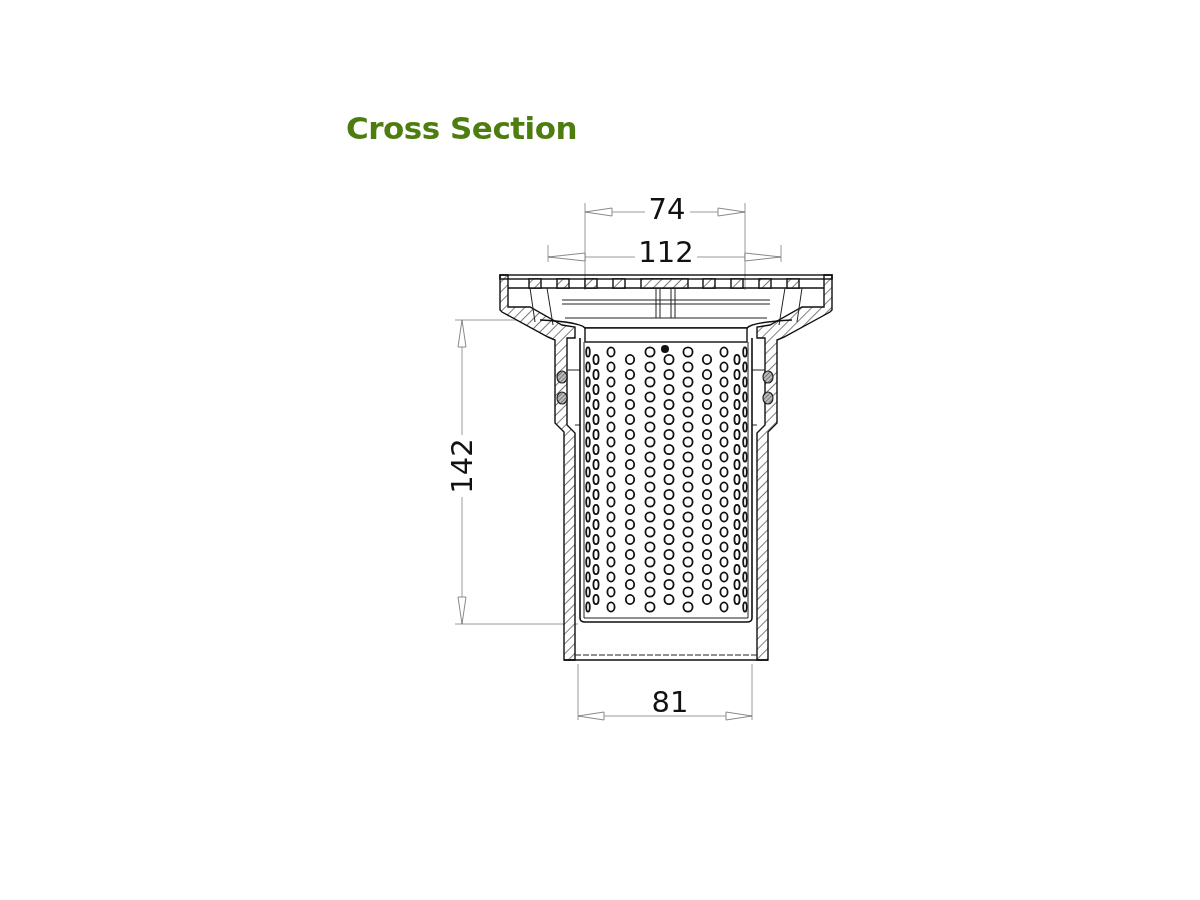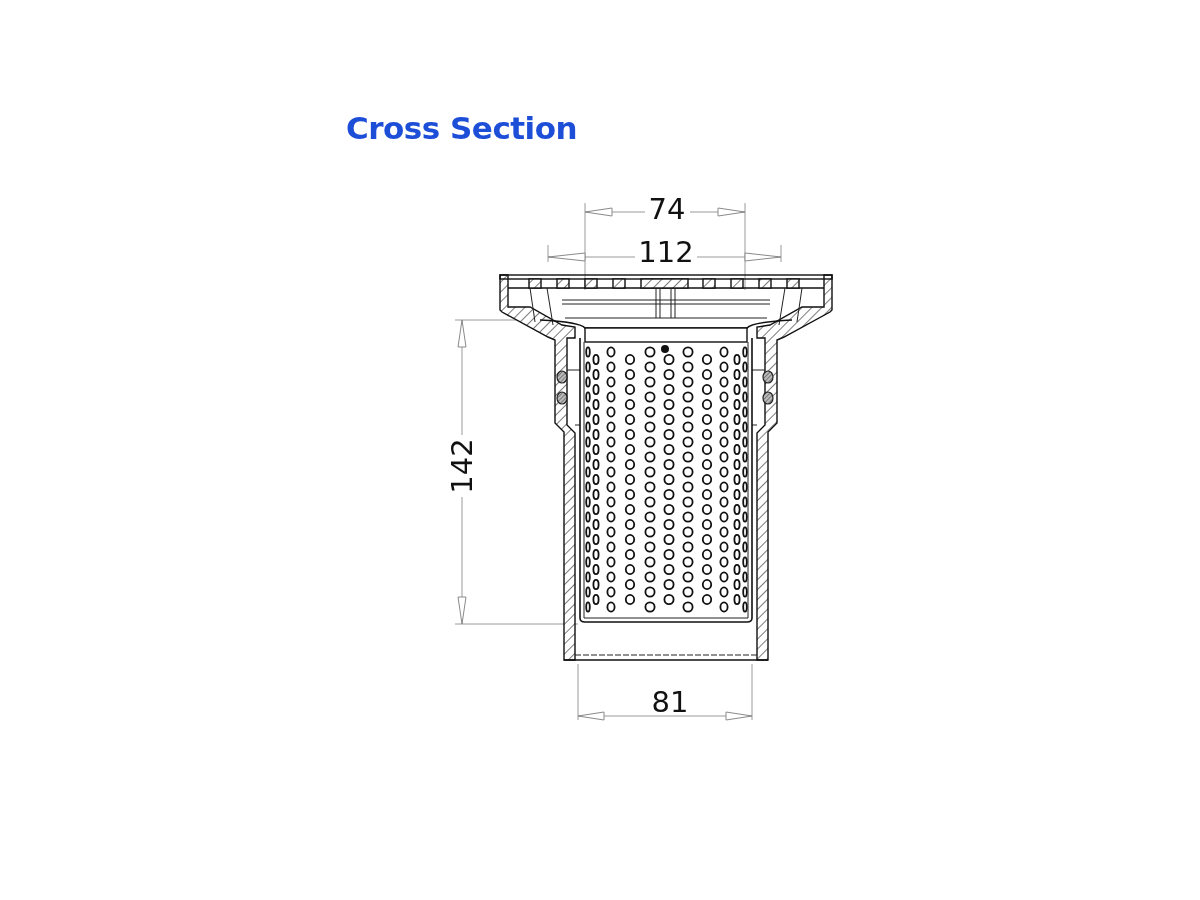--- a/index.html
+++ b/index.html
@@ -1,20 +1,20 @@
 <!DOCTYPE html>
 <html><head>
   <meta charset="utf-8">
   <style>
     html, body { margin: 0; padding: 0; background: #ffffff; }
     body { width: 1200px; height: 900px; position: relative; overflow: hidden; font-family: "DejaVu Sans", sans-serif; }
     .title {
       position: absolute; left: 346px; top: 110px;
       font-family: "DejaVu Sans", sans-serif; font-weight: bold; font-size: 31px;
-      color: #1d4ed8; letter-spacing: -0.5px; margin: 0;
+      color: #4d7c0f; letter-spacing: -0.5px; margin: 0;
     }
     svg.drawing { position: absolute; left: 0; top: 0; }
     .dim-text { font-family: "DejaVu Sans", sans-serif; font-size: 29px; fill: #111; }
     .dimline { stroke: #9a9a9a; stroke-width: 1; fill: none; }
     .arrow { fill: #ffffff; stroke: #8a8a8a; stroke-width: 1; }
     .outline { stroke: #111; stroke-width: 1.6; fill: none; }
     .thin { stroke: #222; stroke-width: 1; fill: none; }
     .hatched { fill: url(#hatch); stroke: #111; stroke-width: 1.4; }
     .hole { fill: #fff; stroke: #111; stroke-width: 1.8; }
     .oring { fill: url(#hatchfine); stroke: #222; stroke-width: 1.2; }

